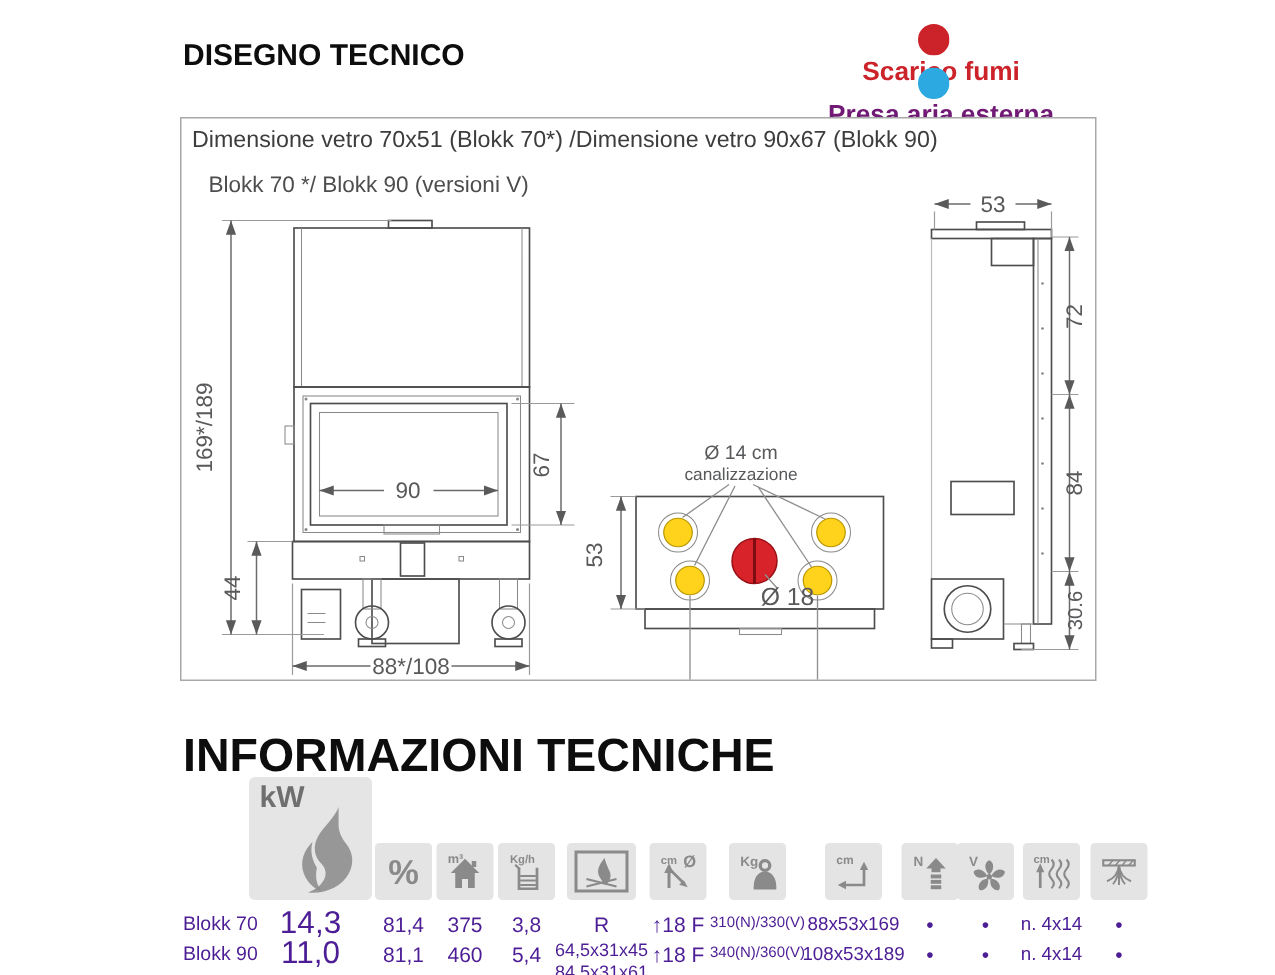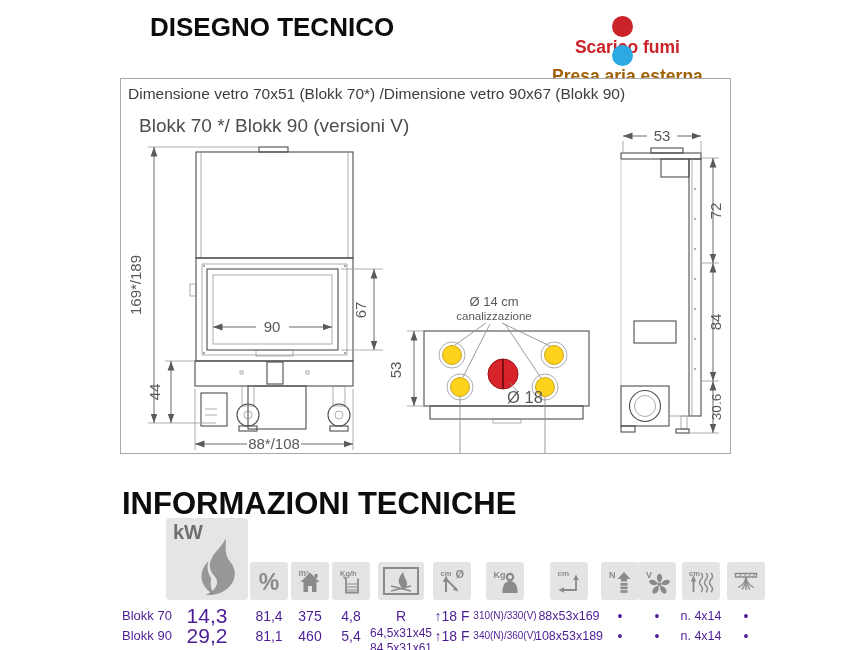--- a/index.html
+++ b/index.html
@@ -1,31 +1,31 @@
 <!DOCTYPE html>
 <html><head>
 <meta charset="utf-8">
 <style>
   html,body{margin:0;padding:0;background:#ffffff;}
   .page{position:relative;width:850px;height:650px;background:#fff;overflow:hidden;
         font-family:"Liberation Sans", sans-serif;color:#1a1a1a;}
   h1,h2{margin:0;font-weight:700;color:#0d0d0d;letter-spacing:0;}
-  .title-main{position:absolute;left:122px;top:12px;font-size:26px;margin-left:28px;}
+  .title-main{position:absolute;left:122px;top:26px;font-size:20px;}
   .title-info{position:absolute;left:122px;top:486px;font-size:31px;}
   .legend{position:absolute;left:552px;top:16px;}
   .legend-row{display:flex;align-items:center;height:26px;margin-bottom:3px;flex-direction:column;}
   .legend-row svg{width:21px;height:21px;margin-right:9px;flex:none;}
   .legend-label{font-size:17.5px;font-weight:700;white-space:nowrap;}
   .legend-label.red{color:#cc2229;}
-  .legend-label.blue{color:#a16207;}
+  .legend-label.blue{color:#701a75;}
 
   .draw-box{position:absolute;left:120px;top:78px;width:611px;height:376px;
             border:1px solid #a8a8a8;box-sizing:border-box;background:#fff;}
   .caption{position:absolute;left:7px;top:6px;font-size:15.5px;color:#3d3d3d;white-space:nowrap;}
-  .subcaption{position:absolute;left:18px;top:36px;font-size:19px;color:#4d4d4f;white-space:nowrap;}
+  .subcaption{position:absolute;left:18px;top:36px;font-size:15px;color:#4d4d4f;white-space:nowrap;}
   .draw-svg{position:absolute;left:0;top:0;width:609px;height:374px;}
 
   
   .ol{fill:none;stroke:#4d4d4d;stroke-width:1.1;}
   .ol2{fill:none;stroke:#8a8a8a;stroke-width:0.7;}
   .ext{fill:none;stroke:#9a9a9a;stroke-width:0.8;}
   .dim{fill:none;stroke:#6b6b6b;stroke-width:1;}
   .leader{fill:none;stroke:#8f8f8f;stroke-width:0.9;}
   .dtx{fill:#58595b;font-family:"Liberation Sans",sans-serif;}
 
@@ -219,21 +219,21 @@
       <div class="iconwrap">
         <div class="kwbox">
           <span class="kwlabel">kW</span>
           <svg width="54" height="62" viewBox="0 0 56 64">
             <path class="icon-f" fill-opacity="0.85" d="M36 2 C33 10 26 15 22 22 C18 29 19 36 24 41 C27 44 28 48 26 52 C24 56 20 59 15 61 C27 62 38 57 43 48 C47 41 46 33 41 27 C38 23 36 19 36 14 Z"></path>
             <path class="icon-f" fill-opacity="0.85" d="M18 26 C12 32 9 40 12 48 C14 53 18 58 24 60 C20 54 20 49 21 44 C18 39 16 33 18 26 Z"></path>
           </svg>
         </div>
       </div>
       <div class="cell first big">14,3</div>
-      <div class="cell big">29,2</div>
+      <div class="cell big">11,0</div>
     </div>
 
     <div class="col" style="width:42px">
       <div class="iconwrap">
         <div class="ibox">
           <svg width="28" height="28" viewBox="0 0 28 28">
             <text class="icon-t" font-size="23" text-anchor="middle" x="14" y="22.5">%</text>
           </svg>
         </div>
       </div>
@@ -260,21 +260,21 @@
       <div class="iconwrap">
         <div class="ibox">
           <svg width="28" height="28" viewBox="0 0 28 28">
             <text class="icon-t" font-size="7.5" x="3" y="8.5">Kg/h</text>
             <path class="icon-s" stroke-width="1.8" d="M9 11.5 V25.5 H21 V11.5"></path>
             <path class="icon-s" stroke-width="1.2" d="M9.8 17 H20.2 M9.8 20 H20.2 M9.8 23 H20.2"></path>
             <path class="icon-s" stroke-width="1.5" d="M6.5 9.5 L9.5 12.5"></path>
           </svg>
         </div>
       </div>
-      <div class="cell first">4,8</div>
+      <div class="cell first">3,8</div>
       <div class="cell">5,4</div>
     </div>
 
     <div class="col" style="width:58px">
       <div class="iconwrap">
         <div class="ibox wide">
           <svg width="40" height="32" viewBox="0 0 40 32">
             <rect class="icon-s" stroke-width="2" x="3" y="3" width="34" height="26"></rect>
             <path class="icon-f" d="M22 7 C19 11 17 14 18 18 C19 21 21 22 21 24.5 L23 24.5 C26 22.5 27 18.5 25 15 C24 13 23 10.5 22 7 Z"></path>
             <path class="icon-s" stroke-width="1.5" d="M10 26 L30 21 M10 21 L30 26"></path>

